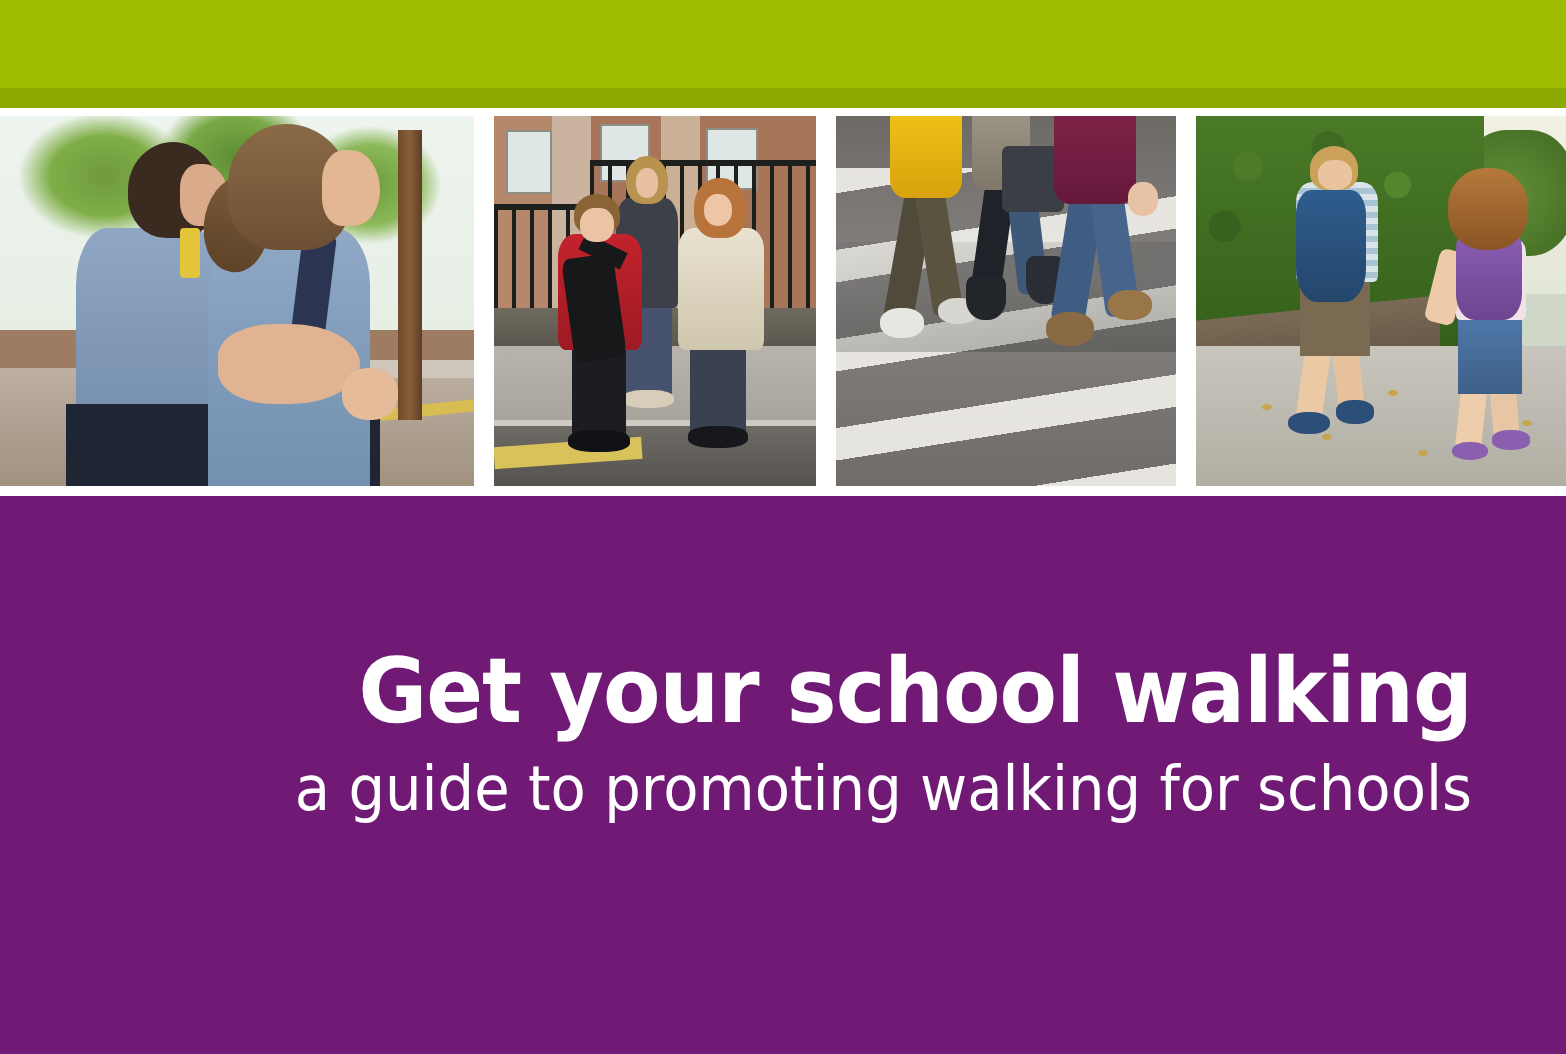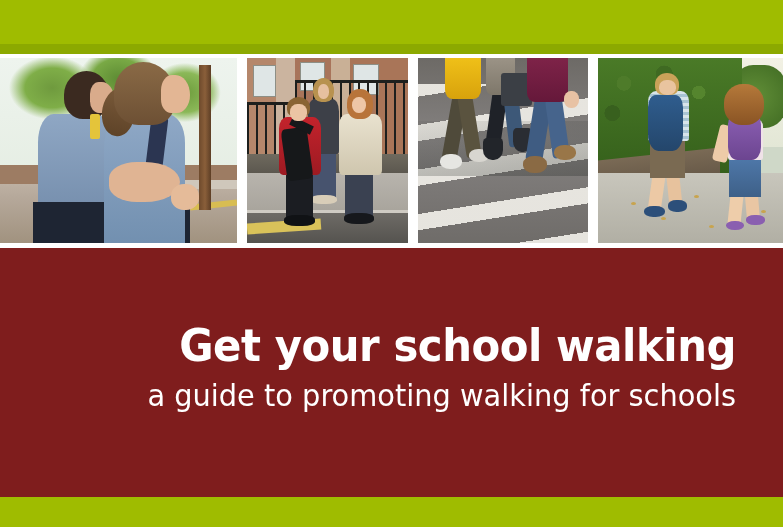--- a/index.html
+++ b/index.html
@@ -319,22 +319,22 @@
     position: absolute;
     left: 0; top: 243px;
     width: 783px; height: 5px;
     background: #ffffff;
   }
 
   
   .panel {
     position: absolute;
     left: 0; top: 248px;
-    width: 783px; height: 249px;
-    background: #7f1d1d;
+    width: 783px; height: 279px;
+    background: #701a75;
   }
   .title-block {
     position: absolute;
     left: 0;
     right: 47px;
     top: 75px;
     text-align: right;
   }
   .title {
     margin: 0;

